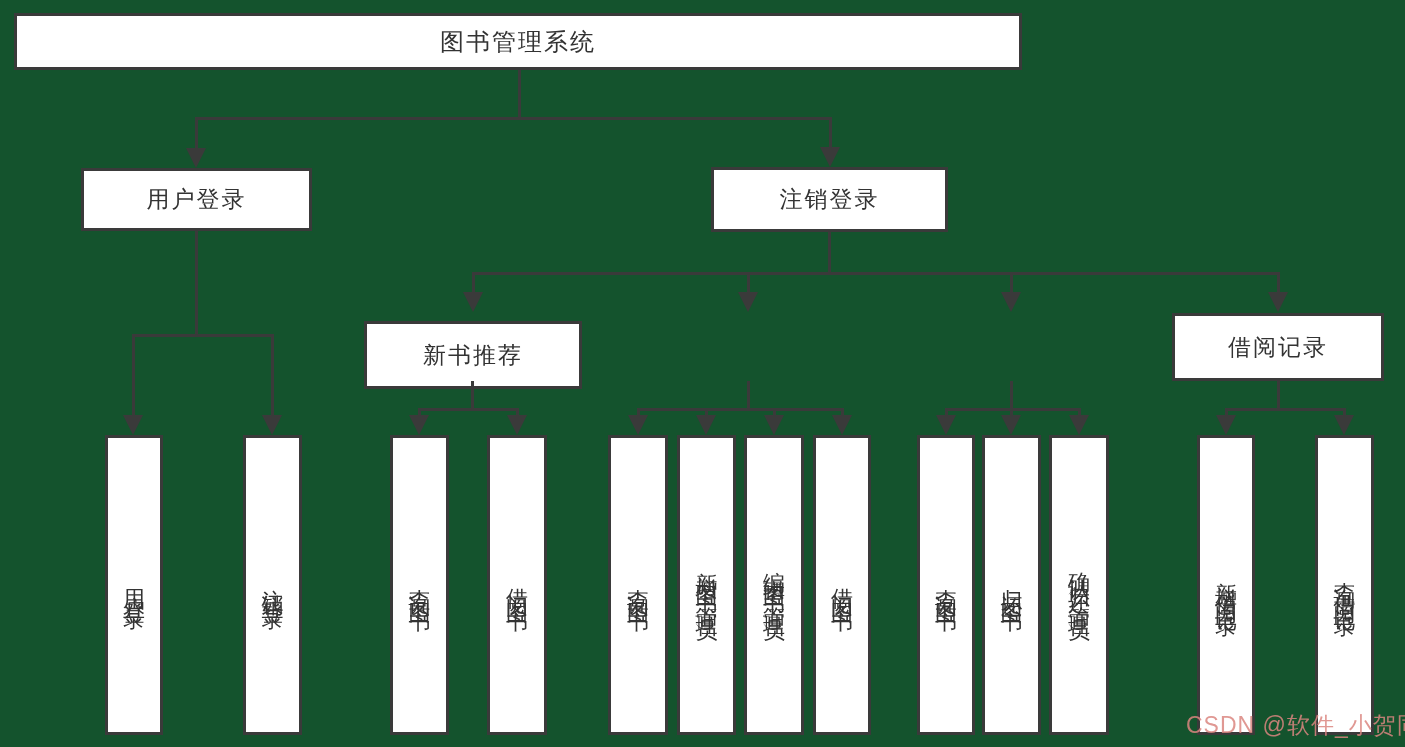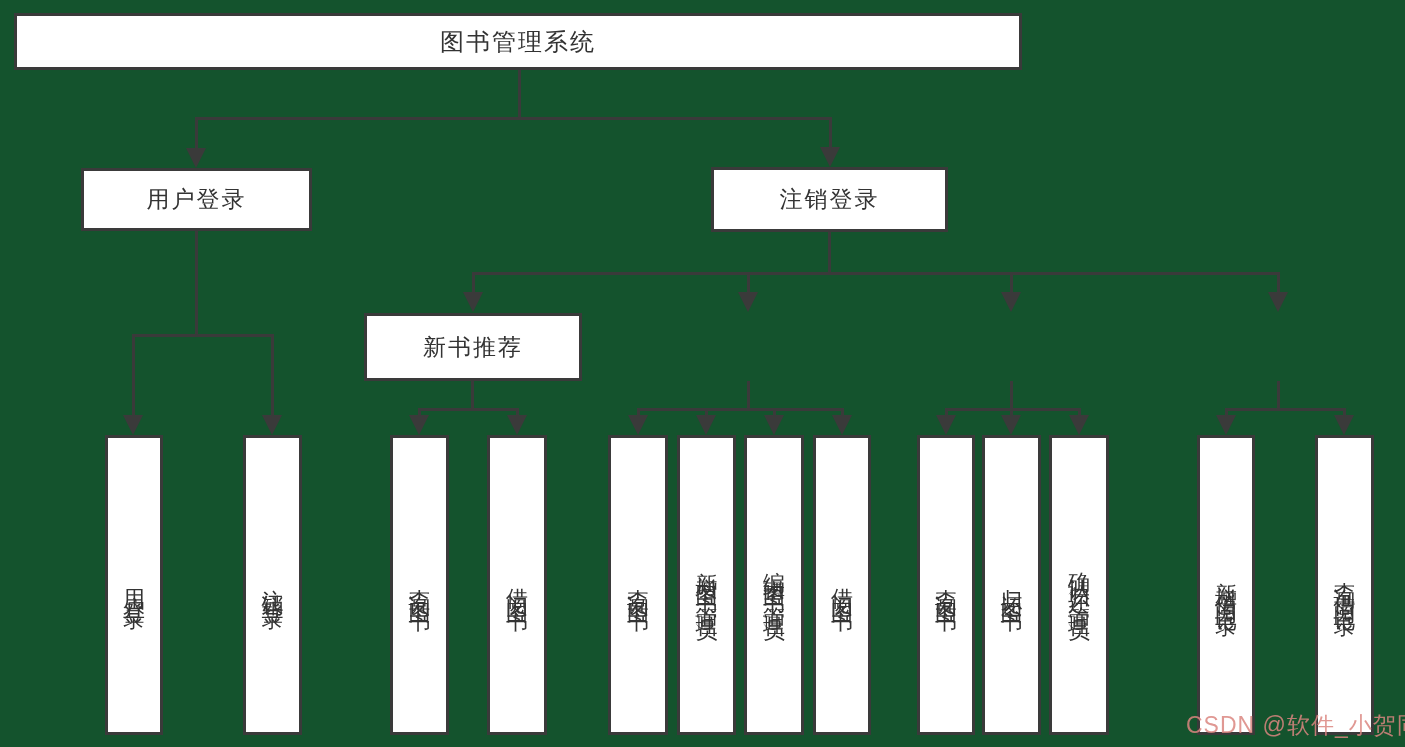--- a/index.html
+++ b/index.html
@@ -62,21 +62,22 @@
   <div class="hline" style="left:472px;top:272px;width:808px"></div>
   <div class="vline" style="left:472px;top:272px;height:22px"></div>
   <div class="arrow" style="left:463px;top:292px"></div>
   <div class="vline" style="left:747px;top:272px;height:22px"></div>
   <div class="arrow" style="left:738px;top:292px"></div>
   <div class="vline" style="left:1010px;top:272px;height:22px"></div>
   <div class="arrow" style="left:1001px;top:292px"></div>
   <div class="vline" style="left:1277px;top:272px;height:22px"></div>
   <div class="arrow" style="left:1268px;top:292px"></div>
 
-  <div class="node" style="left:364px;top:313px;width:218px;height:68px">新书推荐</div>
+  <div class="node" style="left:364px;top:321px;width:218px;height:68px">新书推荐</div>
+  <div class="node" style="left:1172px;top:313px;width:212px;height:68px">借阅记录</div>
 
   <div class="vline" style="left:471px;top:381px;height:30px"></div>
   <div class="hline" style="left:418px;top:408px;width:101px"></div>
   <div class="vline" style="left:418px;top:408px;height:10px"></div>
   <div class="arrow" style="left:409px;top:415px"></div>
   <div class="vline" style="left:516px;top:408px;height:10px"></div>
   <div class="arrow" style="left:507px;top:415px"></div>
 
   <div class="vline" style="left:747px;top:381px;height:30px"></div>
   <div class="hline" style="left:637px;top:408px;width:206px"></div>

